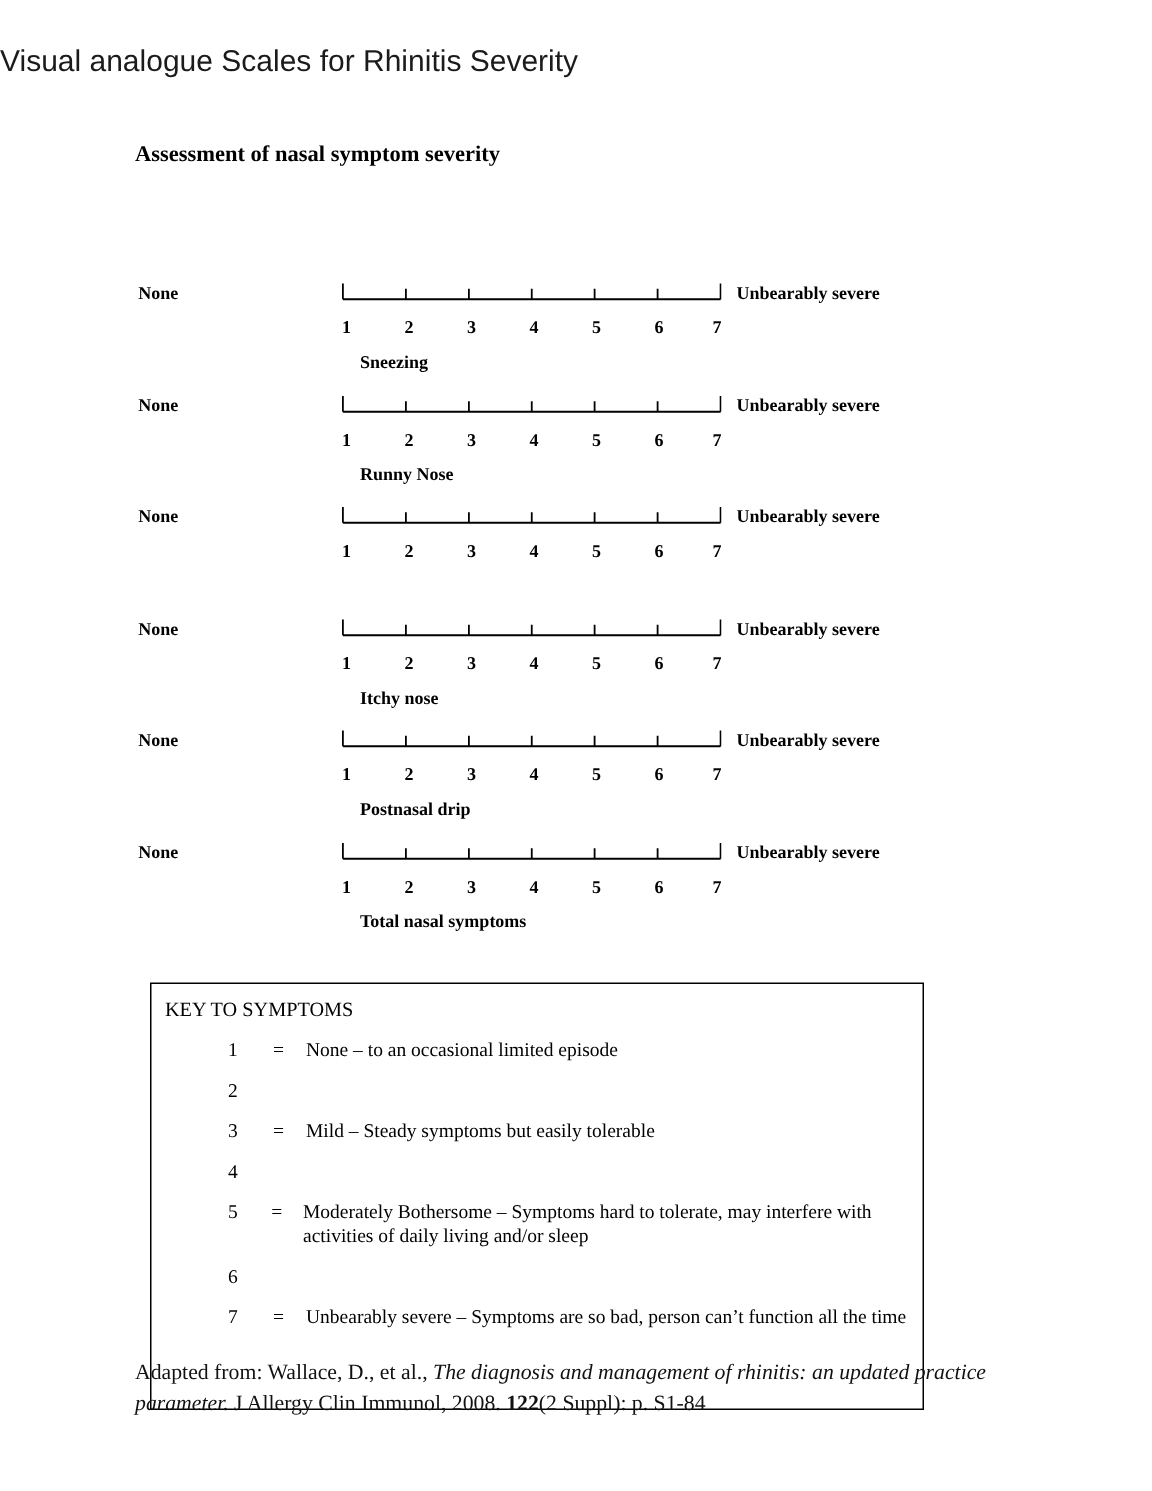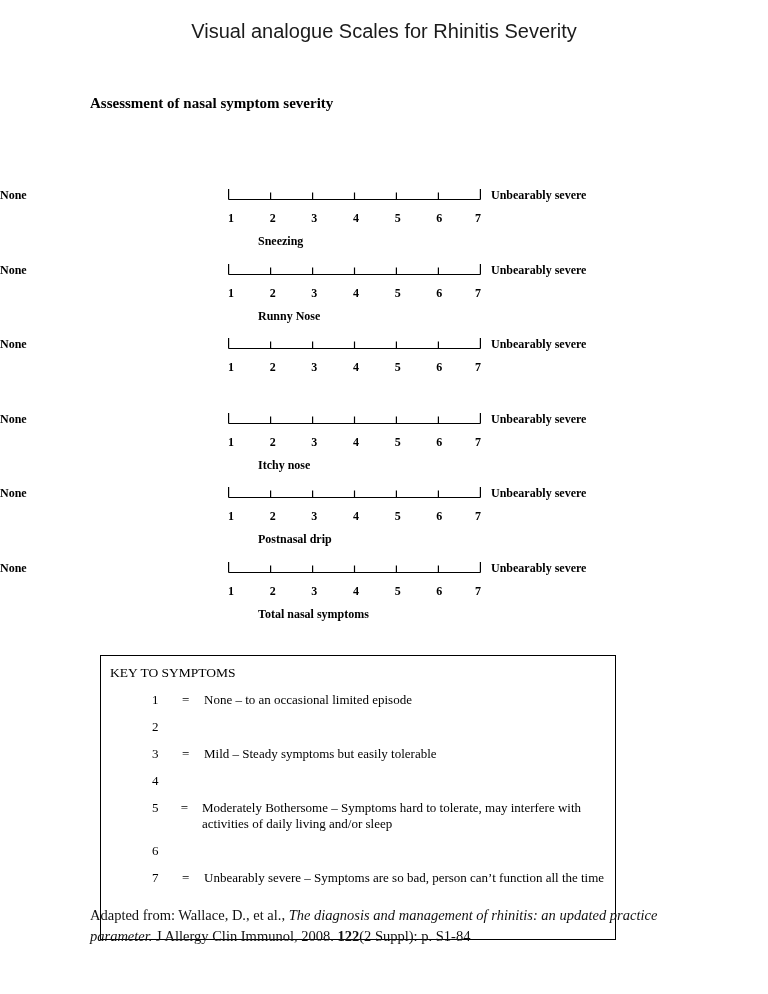--- a/index.html
+++ b/index.html
@@ -2,56 +2,55 @@
 <html><head>
 <meta charset="utf-8">
 <style>
   * { margin:0; padding:0; box-sizing:border-box; }
   html,body { background:#ffffff; }
   body {
     width:768px; height:994px; position:relative;
     font-family:"Liberation Serif", serif; color:#000;
   }
   .doc-title {
-    position:absolute; top:20px; left:0; width:768px;
-    text-align:center;
+    position:absolute; top:30px; left:0; width:768px;
     font-family:"Liberation Sans", sans-serif;
     font-size:20px; font-weight:400; color:#1b1b1b;
   }
   .figure-head {
     position:absolute; top:93px; left:90px;
     font-size:15px; font-weight:bold; line-height:21px;
   }
   
   .scales { position:absolute; top:188px; left:0; width:768px; }
   .scale-row { position:relative; height:74.6px; width:768px; }
   .left-col {
     position:absolute; left:0; top:0; width:211px;
-    text-align:left; font-size:12px; font-weight:bold;
+    text-align:center; font-size:12px; font-weight:bold;
   }
   .mid-col { position:absolute; left:228px; top:0; width:253px; }
   .right-col {
     position:absolute; left:491px; top:0;
     font-size:12px; font-weight:bold; white-space:nowrap;
   }
   .scale-svg { display:block; }
   .nums {
     position:relative; height:14px; margin-top:10px;
     font-size:12px; font-weight:bold;
   }
   .nums span { position:absolute; transform:translateX(-50%); top:0; }
   .nums span:nth-child(1){ left:1.2%; }
   .nums span:nth-child(2){ left:17.66%; }
   .nums span:nth-child(3){ left:34.13%; }
   .nums span:nth-child(4){ left:50.6%; }
   .nums span:nth-child(5){ left:67.06%; }
   .nums span:nth-child(6){ left:83.53%; }
   .nums span:nth-child(7){ left:98.8%; }
   .symptom {
-    margin-top:9px; margin-left:30px;
+    margin-top:9px; margin-left:12px;
     font-size:12px; font-weight:bold; white-space:nowrap;
   }
   
   .key-box {
     position:absolute; top:655px; left:100px;
     width:516px; height:285px;
     border:1px solid #000;
     font-size:13px; padding:9px 8px 0 9px;
   }
   .key-title { font-size:13.5px; }

